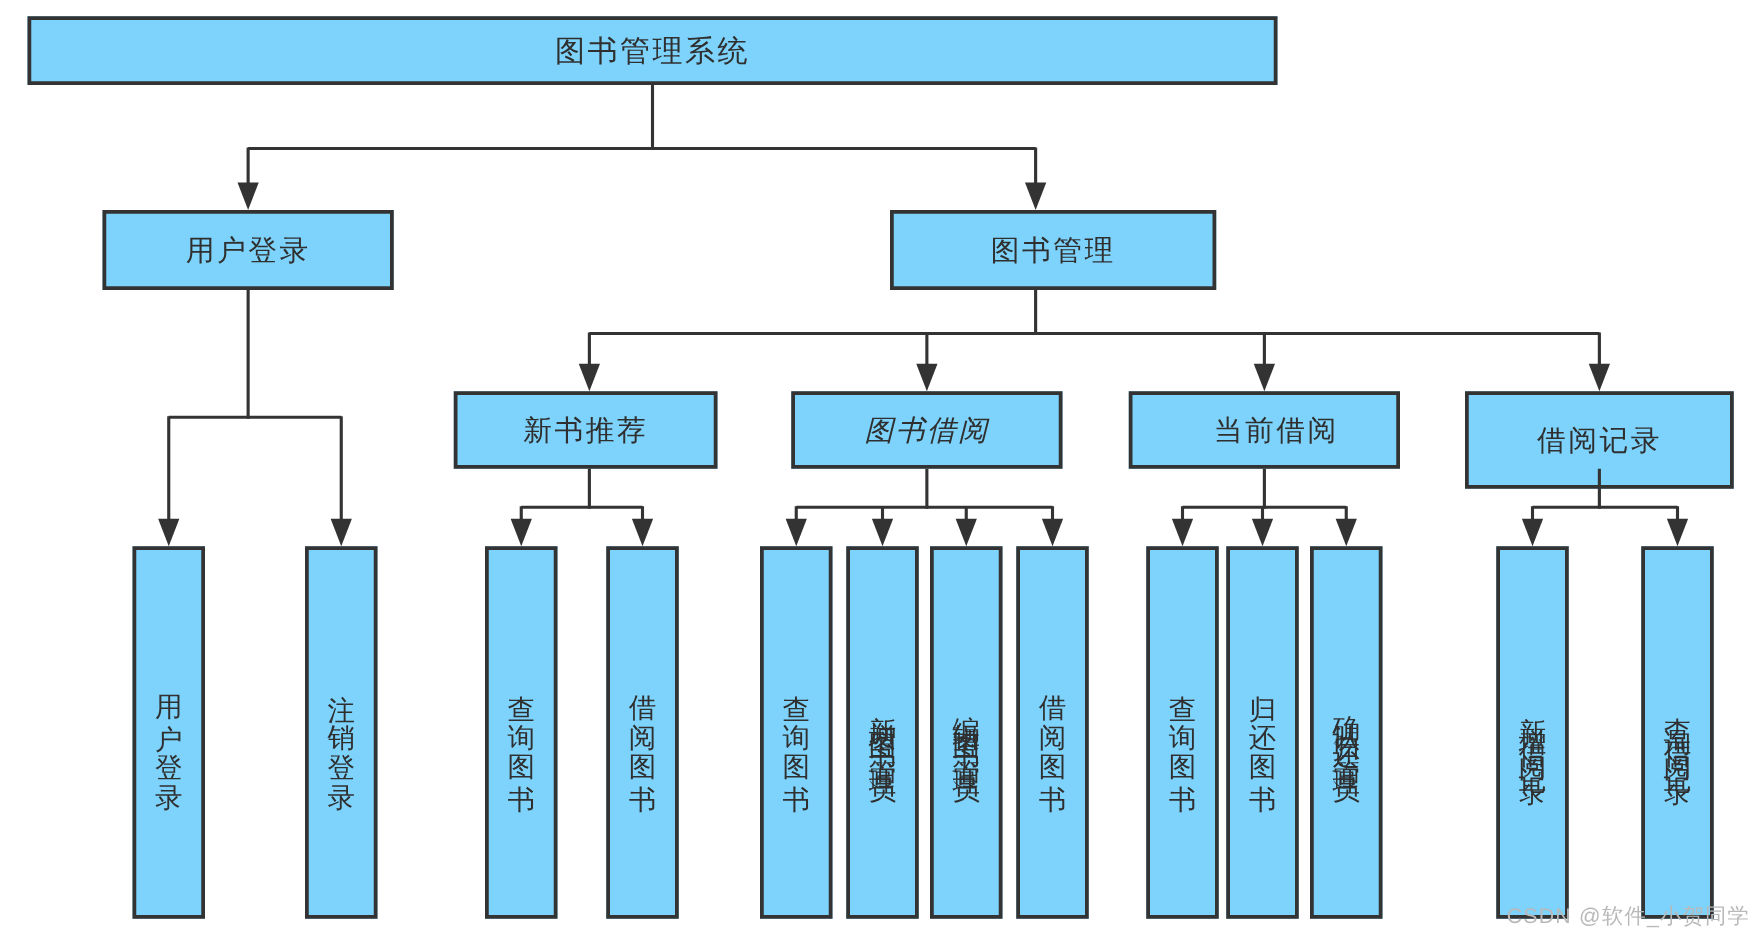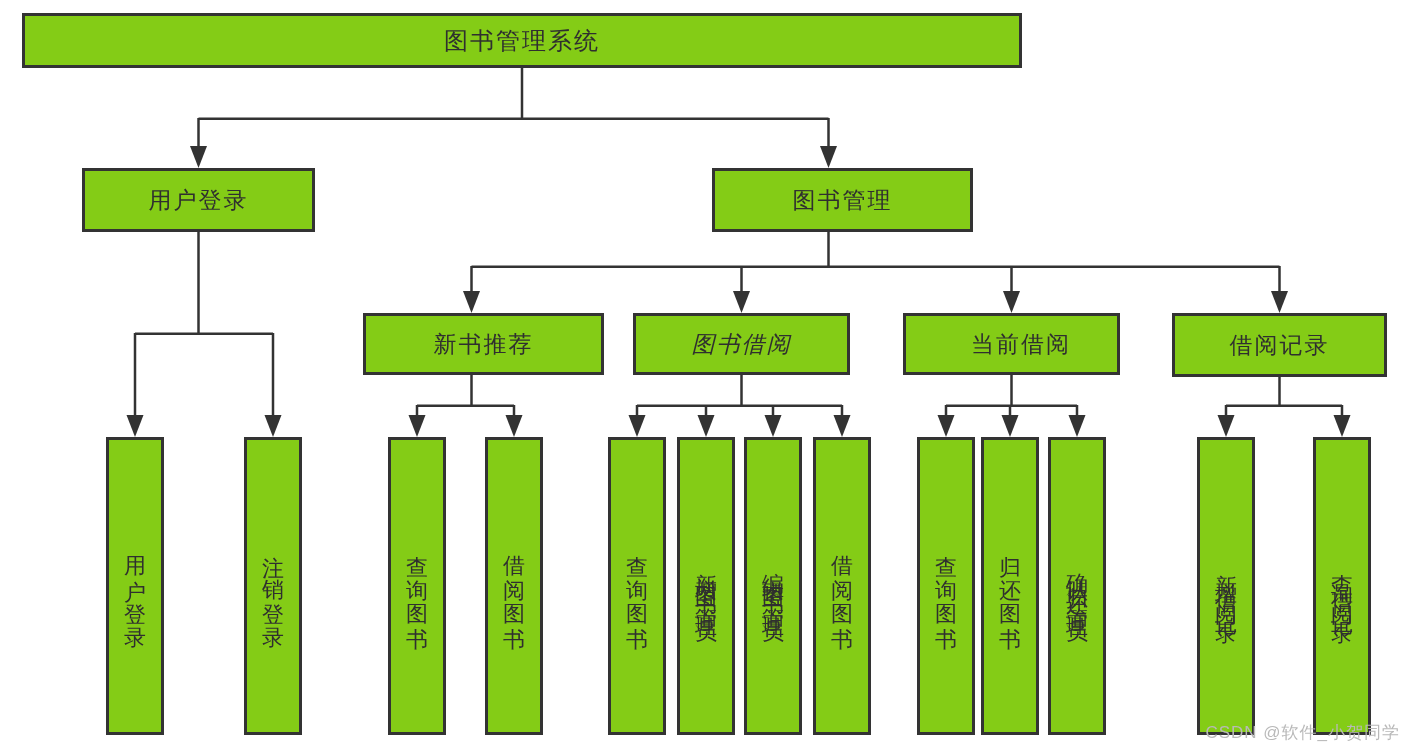--- a/index.html
+++ b/index.html
@@ -13,21 +13,21 @@
     width: 1405px;
     height: 747px;
     background: #ffffff;
     overflow: hidden;
     color: #333333;
   }
   .node {
     position: absolute;
     box-sizing: border-box;
     border: 3px solid #333333;
-    background: #84cc16;
+    background: #7dd3fc;
     display: flex;
     align-items: center;
     justify-content: center;
     text-align: center;
     color: #2f2f2f;
   }
   .h-node { font-size: 23px; letter-spacing: 2px; }
   .root-node { font-size: 24px; letter-spacing: 2px; }
   .v-node {
     writing-mode: vertical-rl;
@@ -59,24 +59,24 @@
 </head>
 <body>
 
 <div id="canvas">
 
   <div class="node root-node" style="left:22px; top:13px; width:1000px; height:55px;">图书管理系统</div>
 
   <div class="node h-node" style="left:82px; top:168px; width:233px; height:64px;">用户登录</div>
   <div class="node h-node" style="left:712px; top:168px; width:261px; height:64px;">图书管理</div>
 
-  <div class="node h-node" style="left:363px; top:313px; width:241px; height:62px;">新书推荐</div>
+  <div class="node h-node" style="left:363px; top:313px; width:211px; height:62px;">新书推荐</div>
   <div class="node h-node" style="left:633px; top:313px; width:217px; height:62px;font-style:italic;">图书借阅</div>
   <div class="node h-node" style="left:903px; top:313px; width:217px; height:62px;padding-left:19px;">当前借阅</div>
-  <div class="node h-node" style="left:1172px; top:313px; width:215px; height:64px;">借阅记录</div>
+  <div class="node h-node" style="left:1172px; top:313px; width:215px; height:78px;">借阅记录</div>
 
   <div class="node v-node ls4" style="left:106px; top:437px; width:58px; height:298px;">用户登录</div>
   <div class="node v-node ls4" style="left:244px; top:437px; width:58px; height:298px;">注销登录</div>
 
   <div class="node v-node ls4" style="left:388px; top:437px; width:58px; height:298px;">查询图书</div>
   <div class="node v-node ls4" style="left:485px; top:437px; width:58px; height:298px;">借阅图书</div>
 
   <div class="node v-node ls4" style="left:608px; top:437px; width:58px; height:298px;">查询图书</div>
   <div class="node v-node ls9" style="left:677px; top:437px; width:58px; height:298px;">新增图书（管理员）</div>
   <div class="node v-node ls9" style="left:744px; top:437px; width:58px; height:298px;">编辑图书（管理员）</div>

